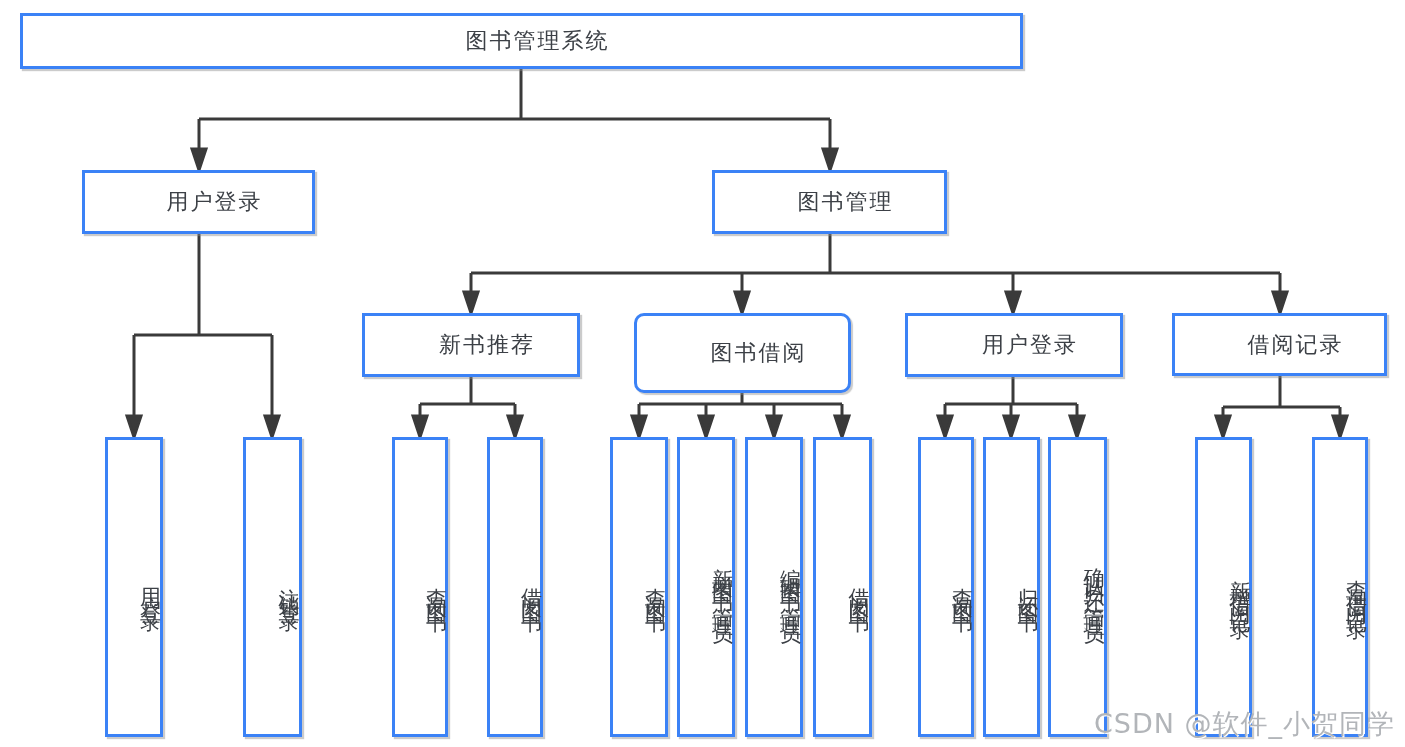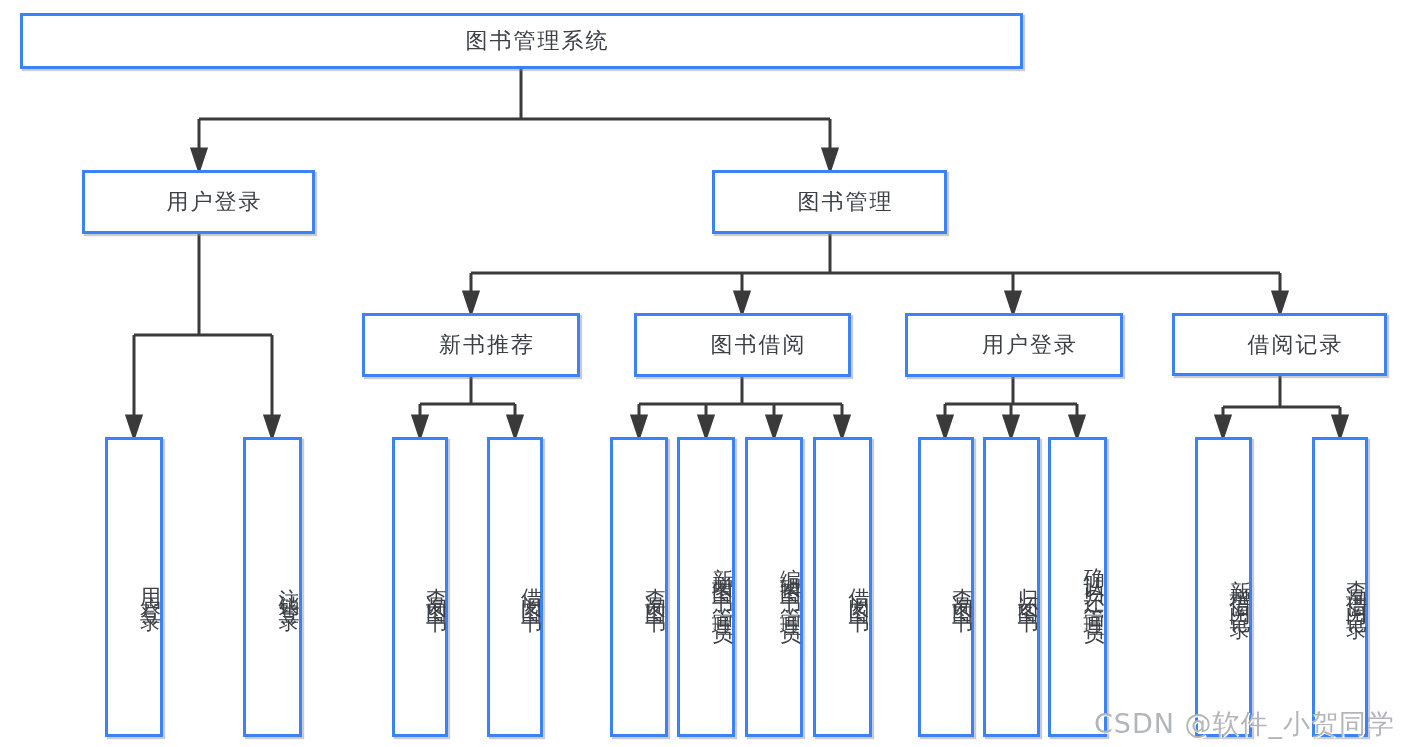--- a/index.html
+++ b/index.html
@@ -98,21 +98,21 @@
       <polygon points="1333,416 1347,416 1340,437"></polygon>
     </g>
   </svg>
 
   <div class="node h" style="left:20px;top:13px;width:1003px;height:56px;">图书管理系统</div>
 
   <div class="node h" style="left:82px;top:170px;width:233px;height:64px;">用户登录</div>
   <div class="node h" style="left:712px;top:170px;width:235px;height:64px;">图书管理</div>
 
   <div class="node h" style="left:362px;top:313px;width:218px;height:64px;">新书推荐</div>
-  <div class="node h" style="left:634px;top:313px;width:217px;height:64px;">图书借阅</div>
+  <div class="node h" style="left:634px;top:313px;width:217px;height:80px;border-radius:10px;">图书借阅</div>
   <div class="node h" style="left:905px;top:313px;width:218px;height:64px;">用户登录</div>
   <div class="node h" style="left:1172px;top:313px;width:215px;height:63px;">借阅记录</div>
 
   <div class="node v" style="left:105px;top:437px;width:58px;height:300px;">用户登录</div>
   <div class="node v" style="left:243px;top:437px;width:59px;height:300px;">注销登录</div>
 
   <div class="node v" style="left:392px;top:437px;width:56px;height:300px;">查询图书</div>
   <div class="node v" style="left:487px;top:437px;width:56px;height:300px;">借阅图书</div>
 
   <div class="node v" style="left:610px;top:437px;width:58px;height:300px;">查询图书</div>

